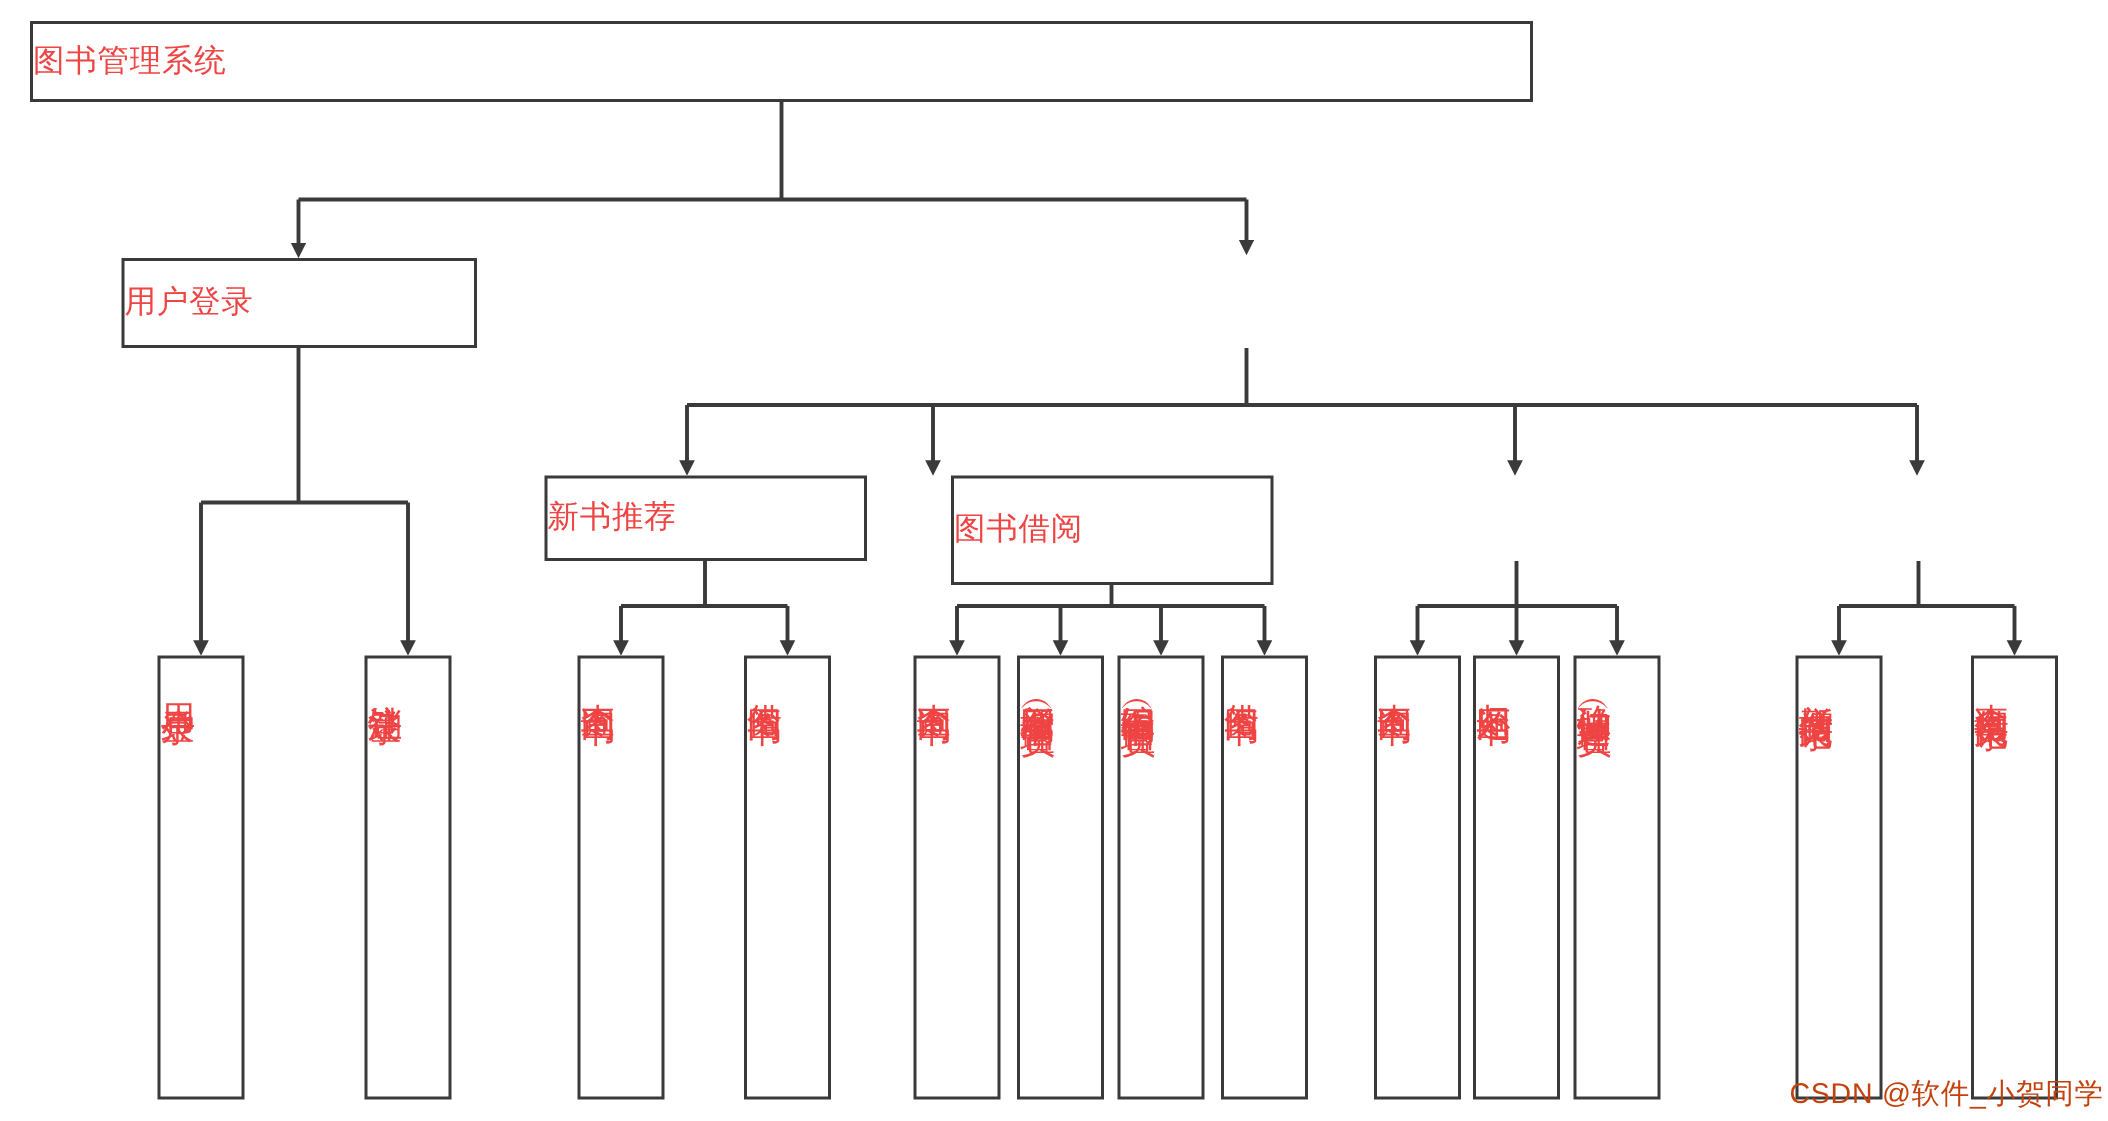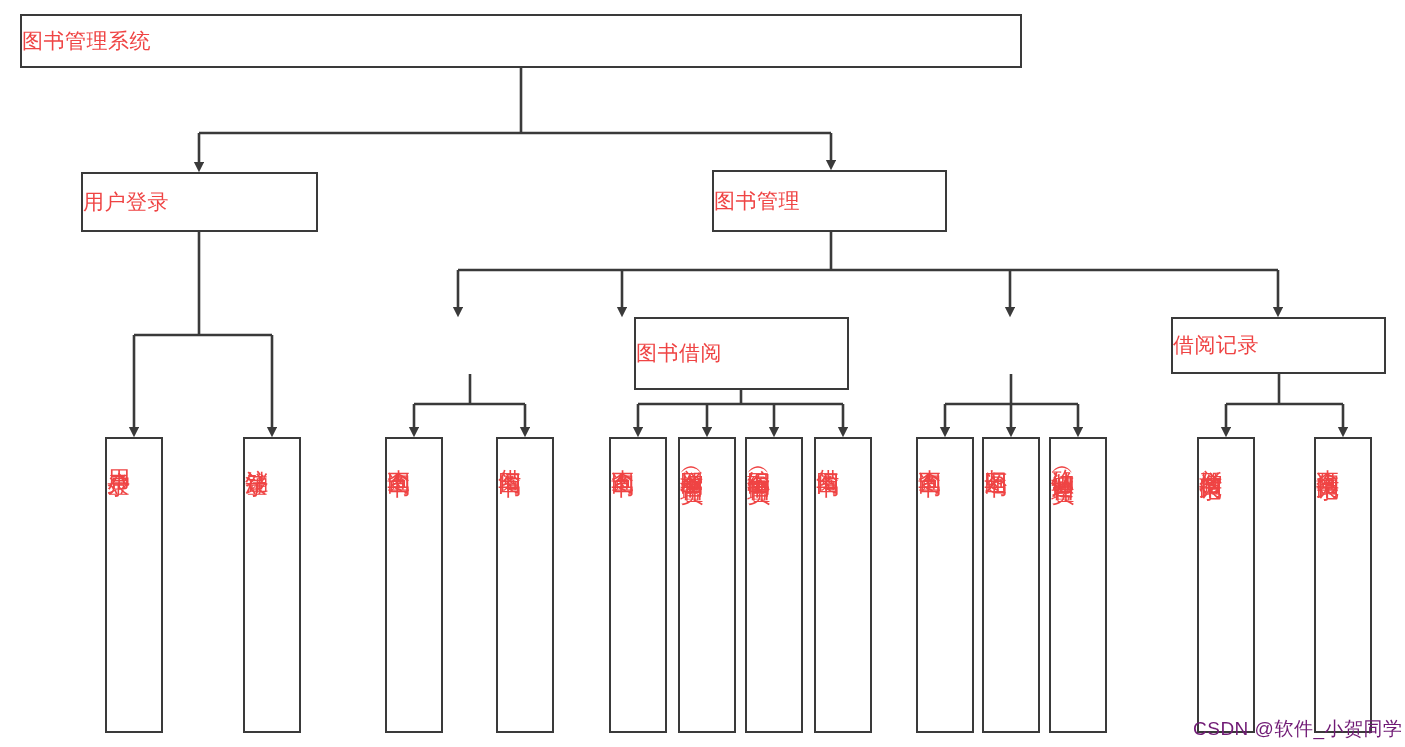--- a/index.html
+++ b/index.html
@@ -55,21 +55,21 @@
     writing-mode: vertical-rl;
     text-orientation: upright;
     font-size: 23px;
     line-height: 1.05;
     letter-spacing: 2px;
     text-align: left;
     max-height: 100%;
   }
   .watermark {
     position: absolute;
-    color: #701a75;
+    color: #c2410c;
     font-size: 19px;
     white-space: nowrap;
     letter-spacing: 0.5px;
   }
 </style>
 </head>
 <body>
 
 <div id="canvas">
 
@@ -124,33 +124,30 @@
   </svg>
 
   <div class="node horiz" style="left:20px; top:14px; width:1002px; height:54px;">
     <span class="label">图书管理系统</span>
   </div>
 
   <div class="node horiz" style="left:81px; top:172px; width:237px; height:60px;">
     <span class="label">用户登录</span>
   </div>
 
-  <div class="node horiz" style="left:712px; top:170px; width:235px; height:62px;">
-    <span class="label">图书管理</span>
-  </div>
-
+
+  <div class="node horiz" style="left:363px; top:317px; width:215px; height:57px;">
+    <span class="label">新书推荐</span>
+  </div>
 
   <div class="node horiz" style="left:634px; top:317px; width:215px; height:73px;">
     <span class="label">图书借阅</span>
   </div>
 
 
-  <div class="node horiz" style="left:1171px; top:317px; width:215px; height:57px;">
-    <span class="label">借阅记录</span>
-  </div>
 
   <div class="node vert" style="left:105px; top:437px; width:58px; height:296px;">
     <span class="label">用户登录</span>
   </div>
 
   <div class="node vert" style="left:243px; top:437px; width:58px; height:296px;">
     <span class="label">注销登录</span>
   </div>
 
   <div class="node vert" style="left:385px; top:437px; width:58px; height:296px;">

